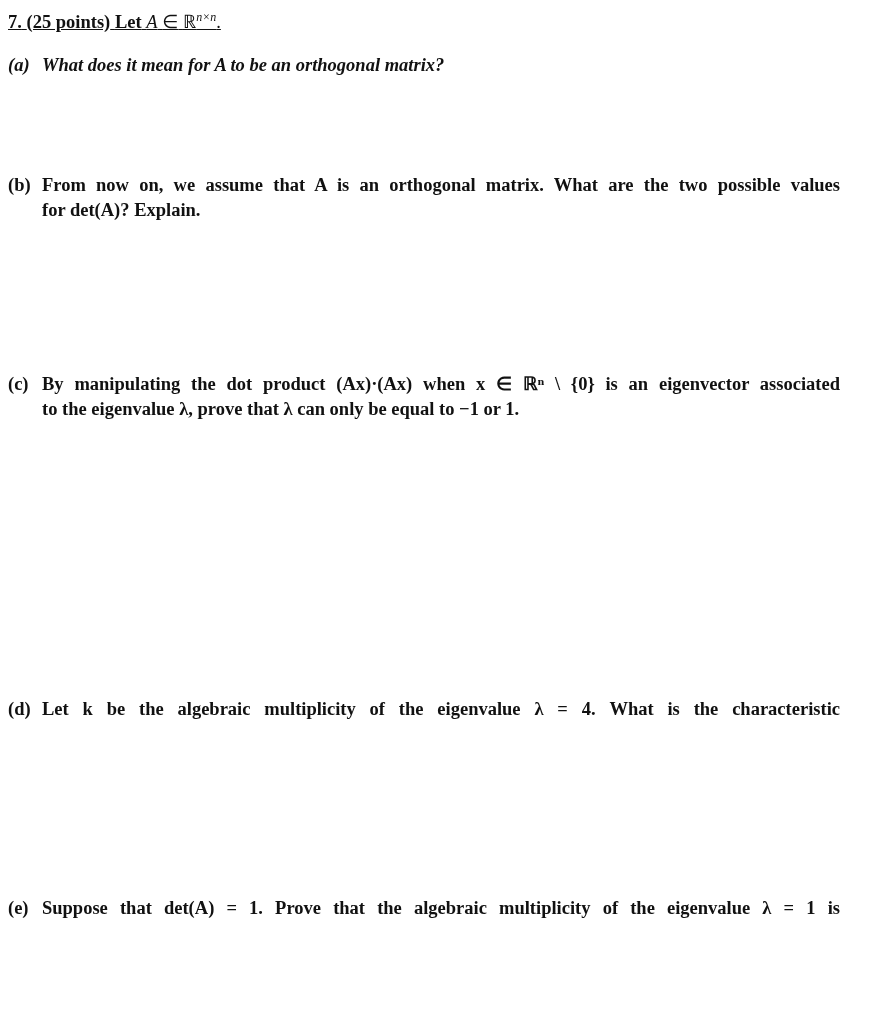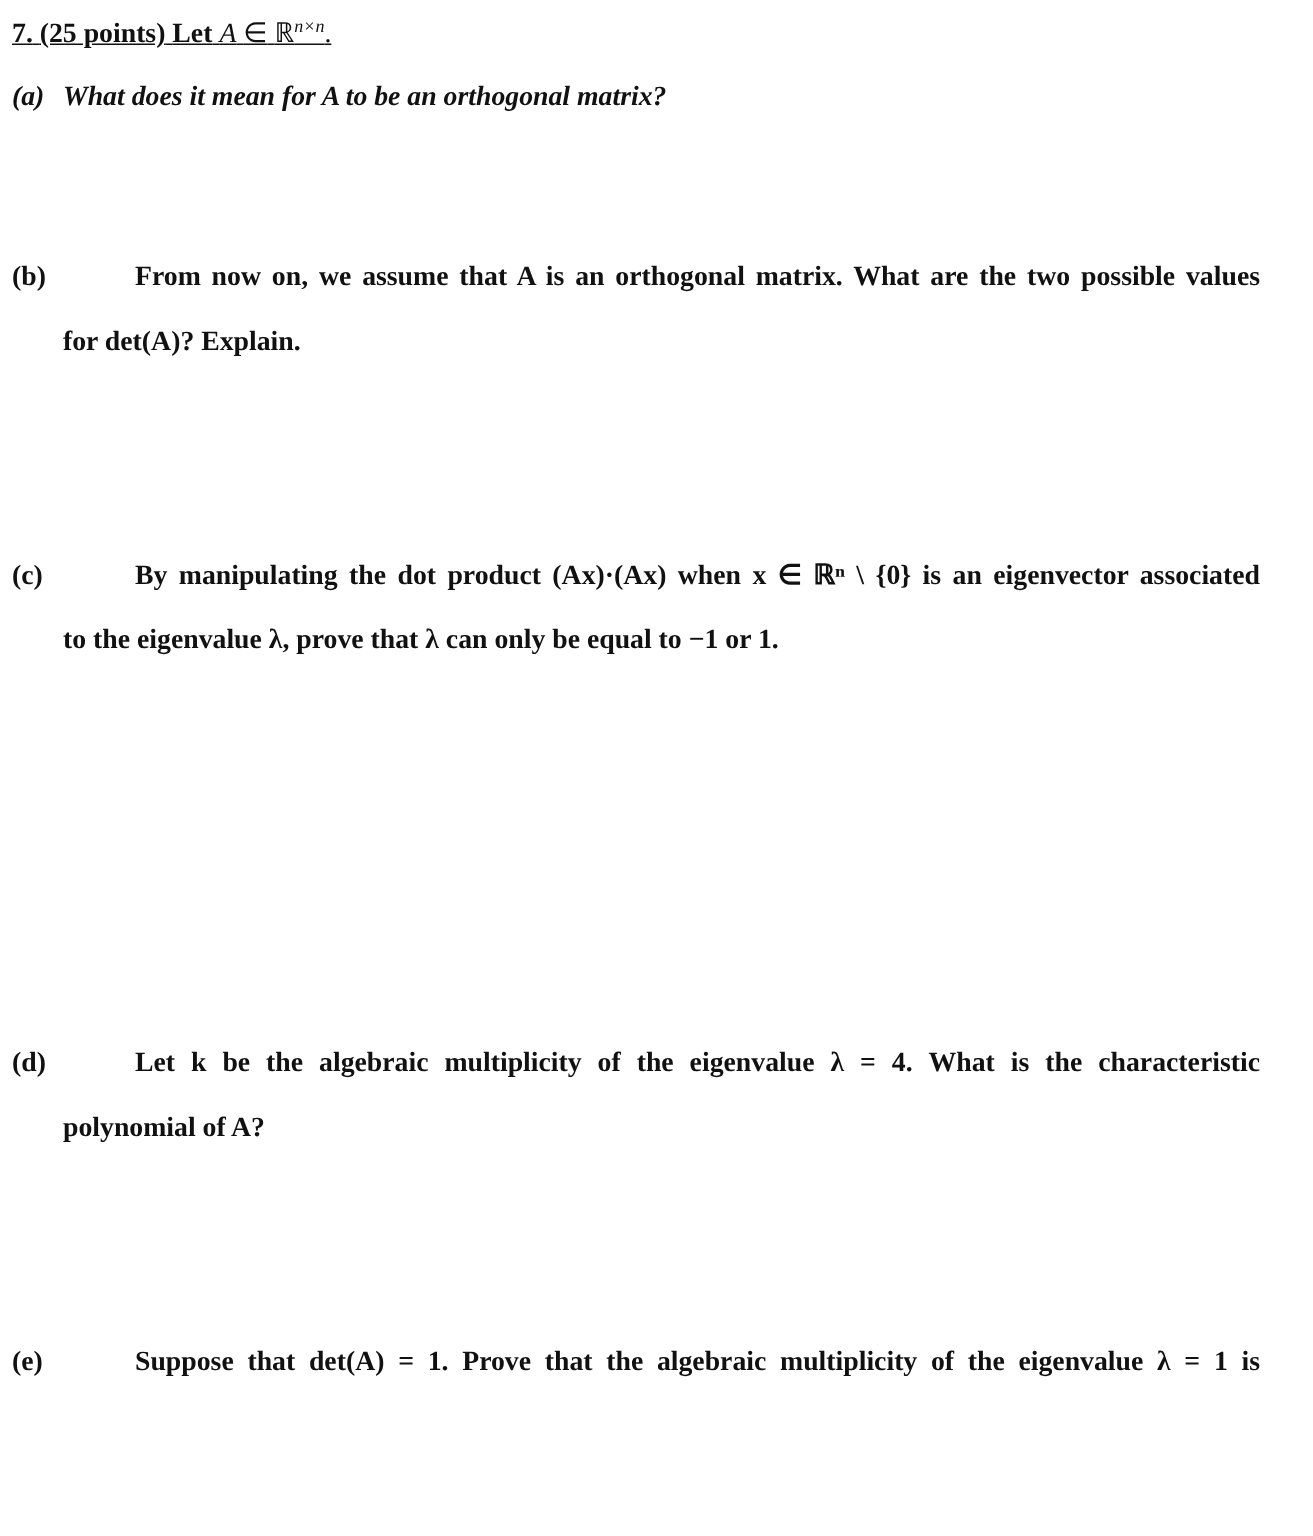--- a/index.html
+++ b/index.html
@@ -14,22 +14,22 @@
     font-size:18.5px; line-height:22px;text-decoration:underline;
   }
   .q-header { top:6px; }
   .part { position:absolute; left:8px; width:832px; }
   .part .row1, .part .row2 {
     font-family:"Liberation Serif", serif; font-weight:bold;
     font-size:18.5px; line-height:22px; white-space:nowrap; position:relative;
   }
   .part .row1 { display:flex; }
   .part .label { width:34px; flex:none; }
-  .part .text1 { flex:1; text-align:justify; text-align-last:justify;margin-left:48px; }
-  .part .row2 { padding-left:34px; margin-top:21px; }
+  .part .text1 { flex:1; text-align:justify; text-align-last:justify; }
+  .part .row2 { padding-left:34px; margin-top:3px; }
   .m { font-family:"Liberation Serif", serif; font-weight:normal; font-style:italic; }
   .mr { font-family:"Liberation Serif", serif; font-weight:normal; font-style:normal; }
   .sup { font-size:12px; vertical-align:7px; font-style:italic; font-weight:normal; }
 </style>
 </head>
 <body>
 
 <div class="line q-header">
   <span>7.</span>
   <span>(25 points)</span>
@@ -59,21 +59,20 @@
     <span class="text1">By manipulating the dot product (Ax)·(Ax) when x ∈ ℝⁿ \ {0} is an eigenvector associated</span>
   </div>
   <div class="row2">to the eigenvalue λ, prove that λ can only be equal to −1 or 1.</div>
 </div>
 
 <div class="part" style="top:698px;">
   <div class="row1">
     <span class="label">(d)</span>
     <span class="text1">Let k be the algebraic multiplicity of the eigenvalue λ = 4.  What is the characteristic</span>
   </div>
-  <div class="row2">polynomial of A?</div>
 </div>
 
 <div class="part" style="top:897px;">
   <div class="row1">
     <span class="label">(e)</span>
     <span class="text1">Suppose that det(A) = 1. Prove that the algebraic multiplicity of the eigenvalue λ = 1 is</span>
   </div>
 </div>
 
 </body></html>

